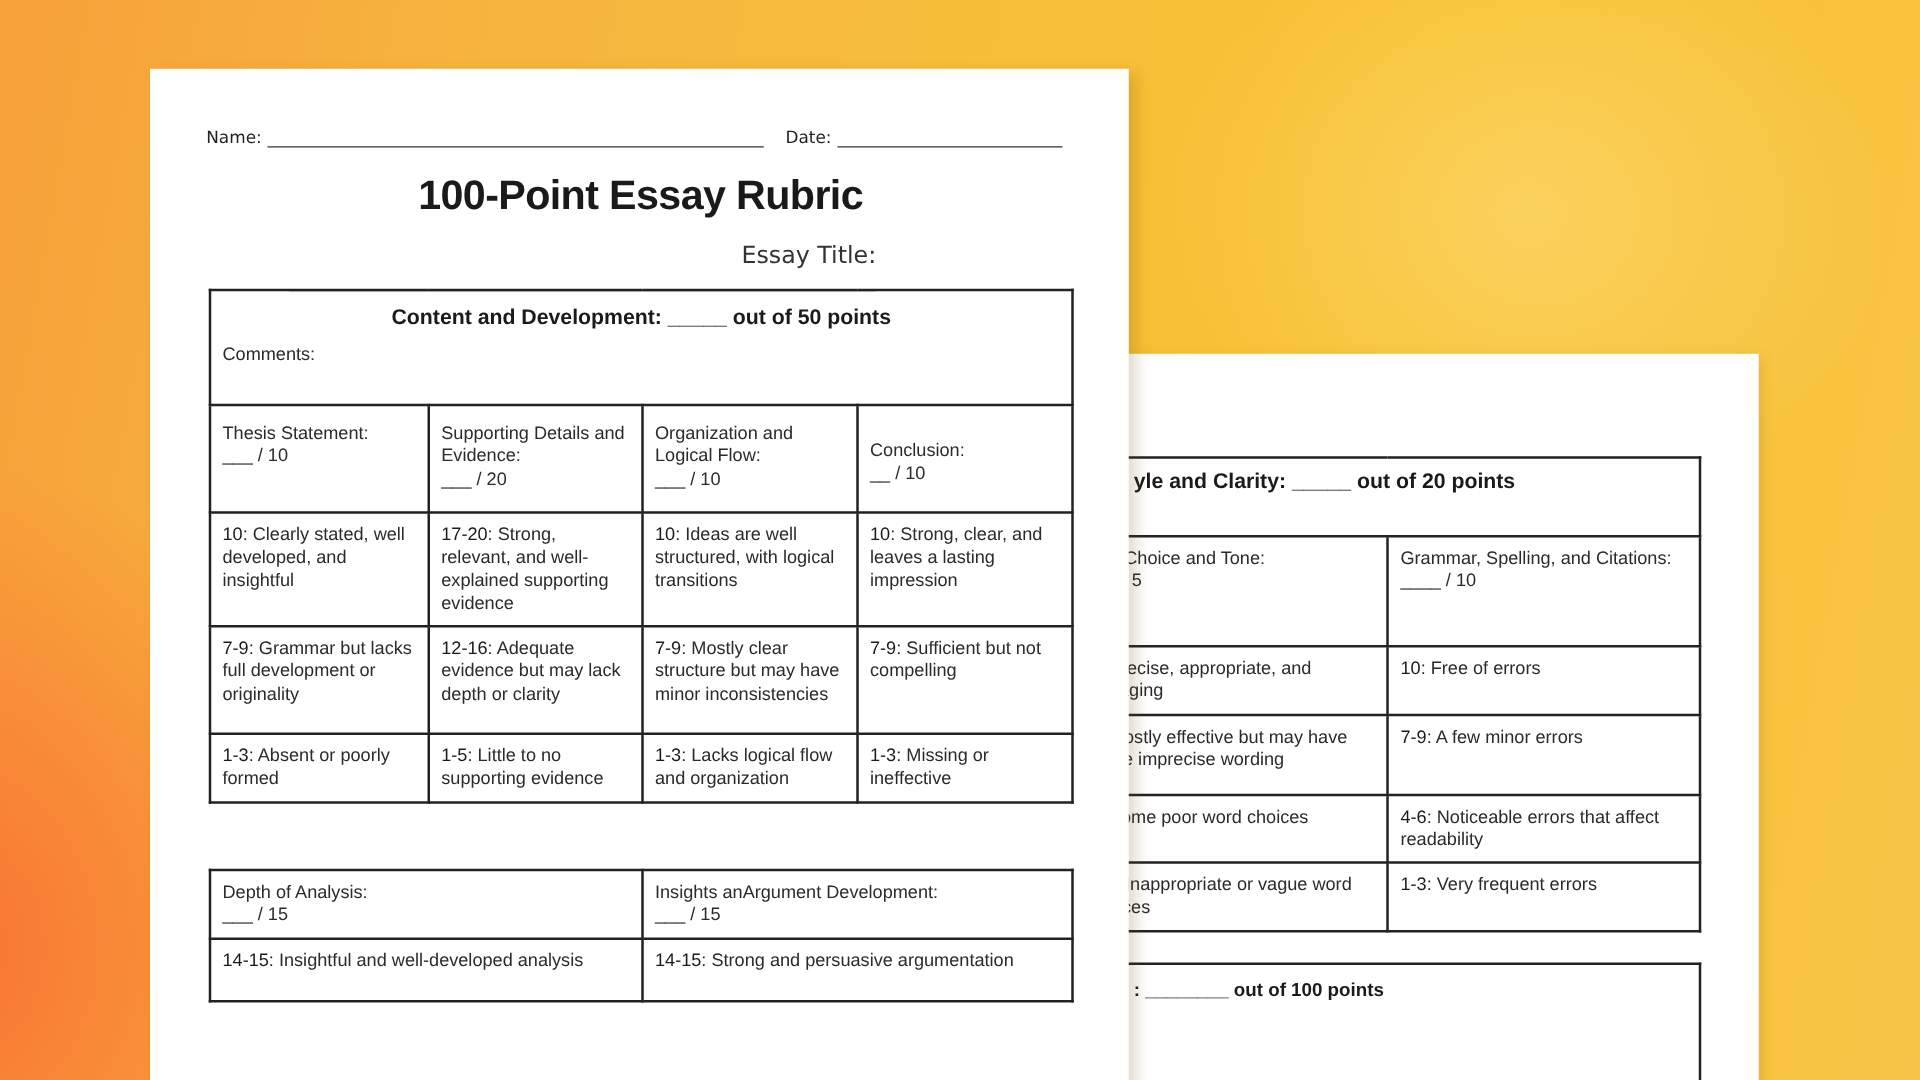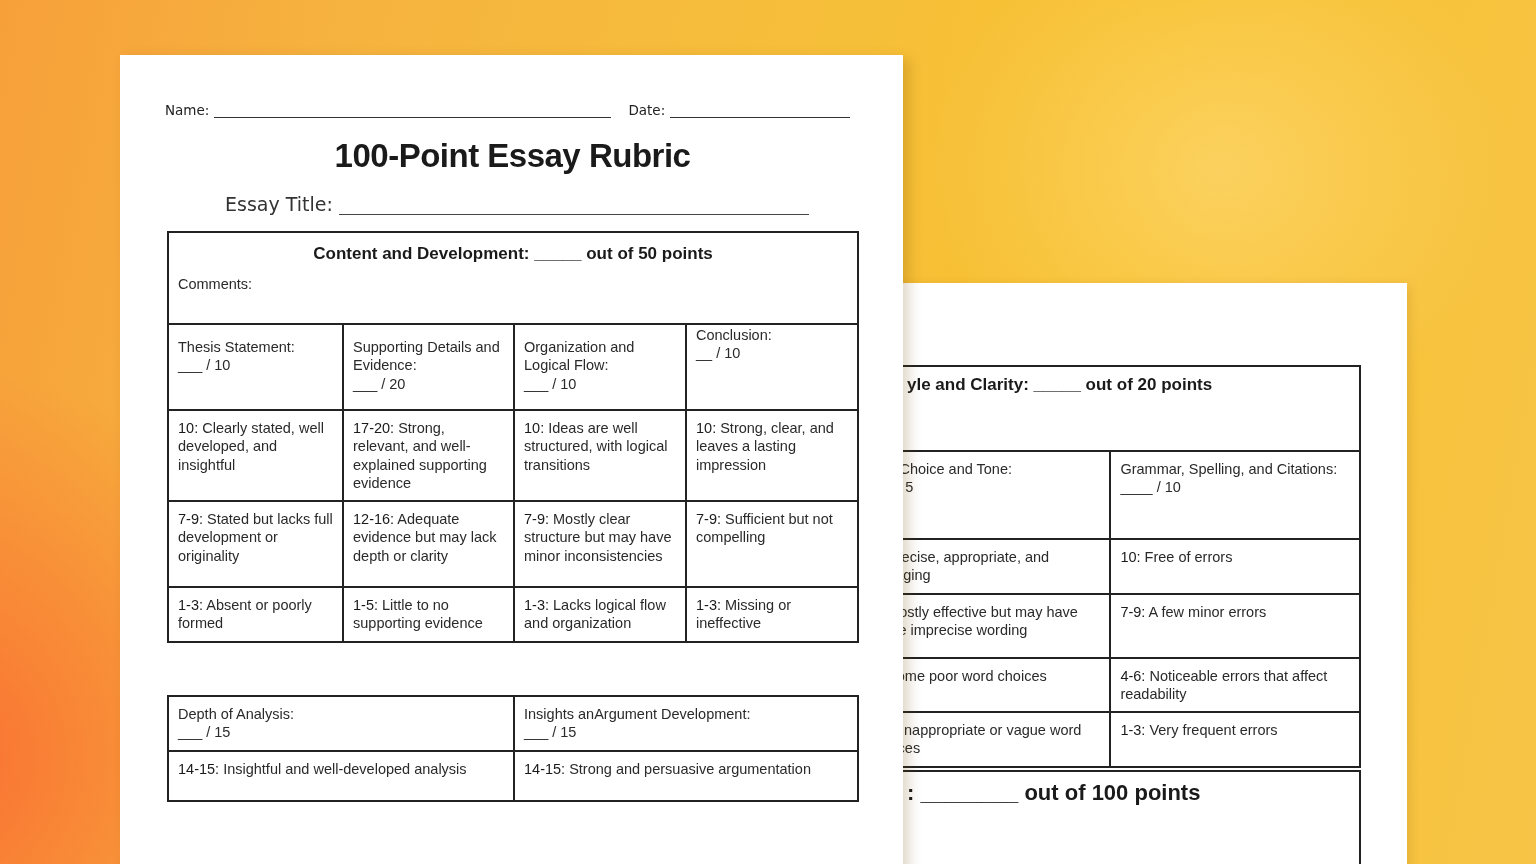--- a/index.html
+++ b/index.html
@@ -36,21 +36,21 @@
     .name-row .line { border-bottom: 1px solid #333; height: 12px; }
     .name-line { width: 397px; margin: 0 17px 0 5px; }
     .date-line { width: 180px; margin-left: 5px; }
     .doc-title {
       position: absolute; left: 0; top: 82px; width: 785px; text-align: center;
       font-family: "Liberation Sans", sans-serif; font-weight: 700; font-size: 33px;
       letter-spacing: -0.5px; color: #1a1a1a;
     }
     .essay-title-row {
       position: absolute; left: 105px; top: 138px; font-size: 19px; color: #333;
-      display: flex; align-items: flex-end;
+      display: flex; align-items: flex-end; flex-direction: column;
     }
     .essay-title-row .line { width: 470px; border-bottom: 1.5px solid #444; height: 18px; margin-left: 6px; }
 
     
     table.rubric {
       position: absolute; border-collapse: collapse; table-layout: fixed;
       font-family: "Liberation Sans", sans-serif;
     }
     table.rubric td {
       border: 2px solid #222; vertical-align: top; font-size: 14.5px; line-height: 18.3px;
@@ -64,33 +64,33 @@
     .comments-label { display: block; font-size: 14.5px; color: #2a2a2a; margin-top: 12px; }
     .crit-head { text-align: left; font-weight: 400; font-size: 14.5px; color: #1a1a1a; margin-top: 23px; }
     .crit-head span { display: block; }
 
     #t-content { left: 47px; top: 176px; width: 690px; }
     #t-critical { left: 47px; top: 640px; width: 690px; }
 
     
     #t-style { left: -10px; top: 82px; width: 511px; }
     #t-total { left: -10px; top: 487px; width: 511px; }
-    .total-title { font-weight: 700; font-size: 22px; color: #1a1a1a; padding-left: 46px; display: block; }
+    .total-title { font-weight: 700; font-size: 15px; color: #1a1a1a; padding-left: 46px; display: block; }
   </style>
 </head>
 <body>
 
 <div class="sheet sheet-back">
   <table class="rubric" id="t-style">
     <colgroup>
         <col style="width:238px">
         <col style="width:229px">
       </colgroup>
     <tbody>
-        <tr style="height:85px">
+        <tr style="height:63px">
       <td colspan="2">
         <span class="section-title" style="text-align:left;padding-left:46px">yle and Clarity: _____ out of 20 points</span>
       </td>
     </tr>
     <tr style="height:88px">
       <td class="crit-head">
         <span>Word Choice and Tone:</span>
         <span>____ / 5</span>
       </td>
       <td class="crit-head">
@@ -163,33 +163,33 @@
         <span>___ / 10</span>
       </td>
       <td class="crit-head" style="padding-top:13px">
         <span>Supporting Details and Evidence:</span>
         <span>___ / 20</span>
       </td>
       <td class="crit-head" style="padding-top:13px">
         <span>Organization and Logical Flow:</span>
         <span>___ / 10</span>
       </td>
-      <td class="crit-head" style="padding-top:1px">
+      <td class="crit-head" style="padding-top:27px">
         <span>Conclusion:</span>
         <span>__ / 10</span>
       </td>
     </tr>
     <tr style="height:87px">
       <td><b>10:</b><span> Clearly stated, well developed, and insightful</span></td>
       <td><b>17-20:</b><span> Strong, relevant, and well-explained supporting evidence</span></td>
       <td><b>10:</b><span> Ideas are well structured, with logical transitions</span></td>
       <td><b>10:</b><span> Strong, clear, and leaves a lasting impression</span></td>
     </tr>
     <tr style="height:86px">
-      <td><b>7-9:</b><span> Stated but lacks full development or originality</span></td>
+      <td><b>7-9:</b><span> Grammar but lacks full development or originality</span></td>
       <td><b>12-16:</b><span> Adequate evidence but may lack depth or clarity</span></td>
       <td><b>7-9:</b><span> Mostly clear structure but may have minor inconsistencies</span></td>
       <td><b>7-9:</b><span> Sufficient but not compelling</span></td>
     </tr>
     <tr style="height:54px">
       <td><b>1-3:</b><span> Absent or poorly formed</span></td>
       <td><b>1-5:</b><span> Little to no supporting evidence</span></td>
       <td><b>1-3:</b><span> Lacks logical flow and organization</span></td>
       <td><b>1-3:</b><span> Missing or ineffective</span></td>
     </tr>

